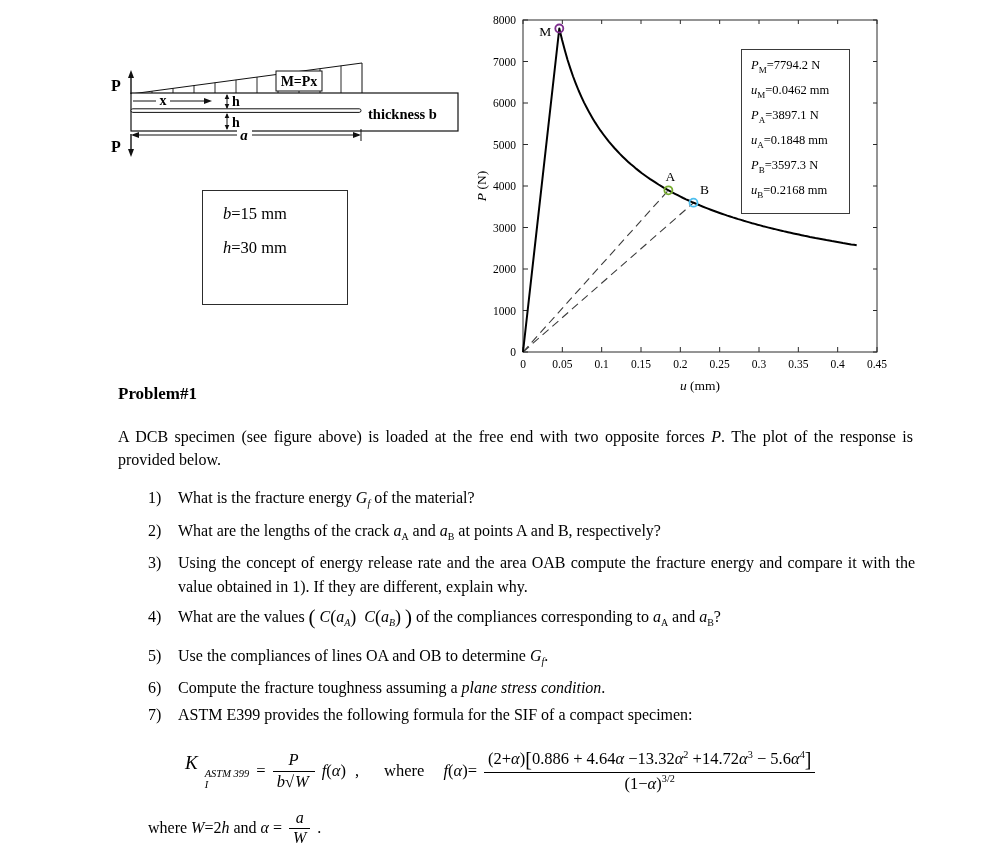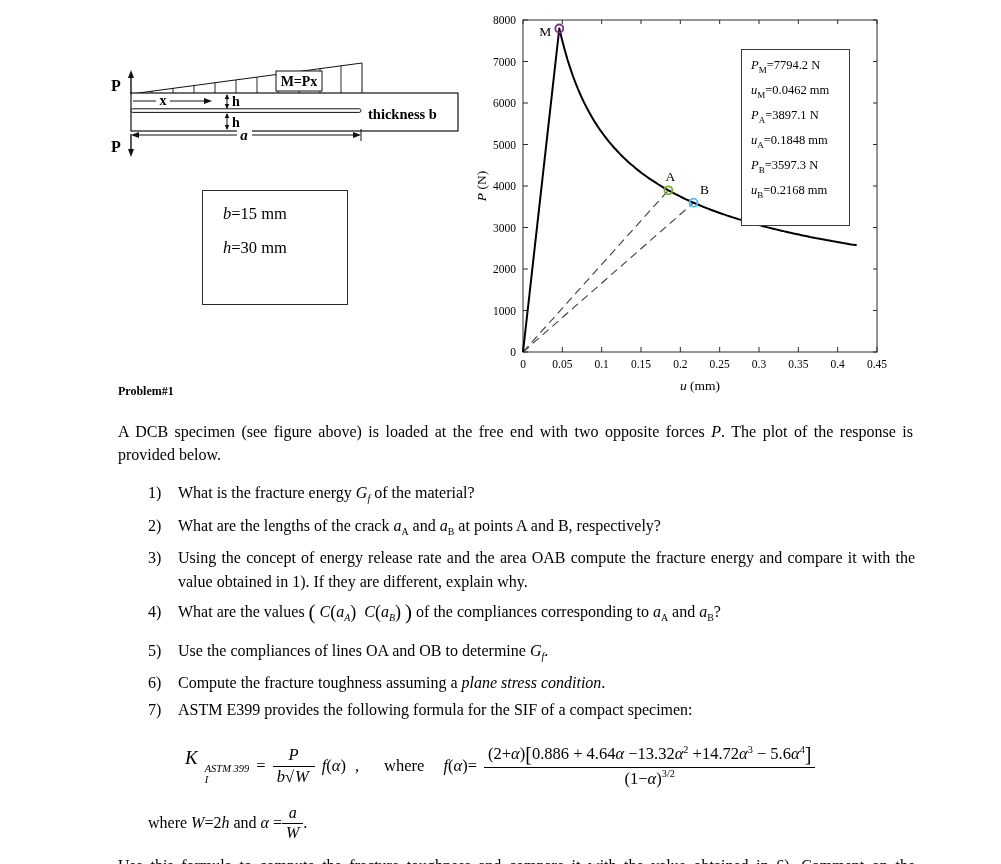--- a/index.html
+++ b/index.html
@@ -11,48 +11,48 @@
 
   
   .dcb-svg{position:absolute;left:100px;top:50px;}
   .param-box{position:absolute;left:202px;top:190px;width:124px;height:103px;
              border:1.6px solid #2c2c2c;padding:6px 0 4px 20px;font-size:16.5px;}
   .param-box div{line-height:34px;}
 
   
   .plot{position:absolute;left:470px;top:5px;width:535px;height:400px;}
   .plot-legend{position:absolute;left:271px;top:44px;width:94px;background:#fff;
-               border:1.3px solid #3a3a3a;padding:5px 4px 20px 9px;
+               border:1.3px solid #3a3a3a;padding:5px 4px 8px 9px;
                font-size:12.5px;line-height:20.5px;}
   .plot-legend sub{font-size:9px;}
 
   
   .doc{position:absolute;left:118px;top:384px;width:797px;font-size:16px;}
-  .doc h1{font-size:12px;margin:0 0 21px 0;}
+  .doc h1{font-size:17px;margin:0 0 21px 0;}
   .intro{margin:0 2px 15px 0;line-height:23px;text-align:justify;}
   .olist{padding-left:30px;margin-top:12px;}
   .oitem{display:flex;margin-bottom:3px;line-height:23.5px;}
   .oitem .num{width:30px;flex:none;}
   .oitem .txt{flex:1;text-align:justify;}
   .oitem.tall{line-height:31px;margin-bottom:5px;}
   .bp{font-size:21px;vertical-align:-2px;}
   .mp{font-size:18px;vertical-align:-1px;}
   .tb{font-size:20px;vertical-align:-2px;}
 
   .formula{display:flex;align-items:center;gap:7px;margin:22px 0 0 67px;font-size:16.5px;}
   .frac{display:inline-block;text-align:center;vertical-align:middle;}
   .frac .fnum{display:block;padding:0 4px 1px;}
   .frac .fden{display:block;border-top:1.2px solid #000;padding:0 4px 0;}
   .sqrt .rad{border-top:1.2px solid #000;padding:0 2px 0 1px;}
   .kbase{font-size:19px;}
   .supsub{display:inline-flex;flex-direction:column;font-size:10.5px;line-height:10.5px;
           vertical-align:-8px;margin-left:7px;font-style:italic;}
   .comma{margin:0 6px 0 2px;}
   .where-word{margin:0 12px;}
-  .where-row{display:flex;align-items:center;margin:15px 0 0 30px;}
+  .where-row{display:flex;align-items:center;gap:7px;margin:15px 0 0 30px;}
   .closing{margin:12px 0 0 0;line-height:24px;text-align:justify;}
 </style>
 </head>
 <body>
 
 <div class="page">
 
   <svg class="dcb-svg" width="380" height="170" viewBox="0 0 380 170">
     <g>
       <polygon points="31,44 262,13 262,44" fill="#fff" stroke="#111" stroke-width="1"></polygon>

